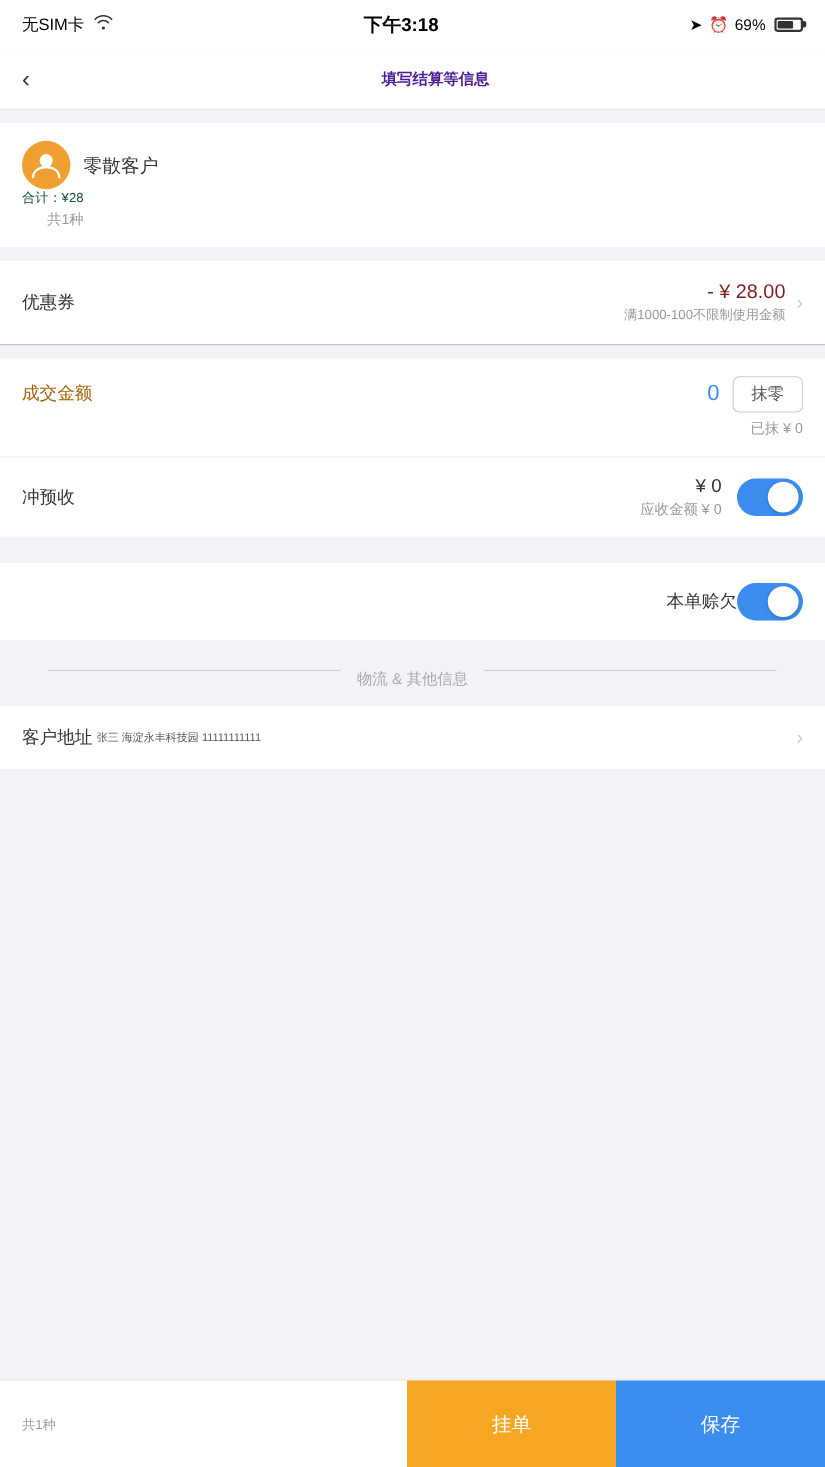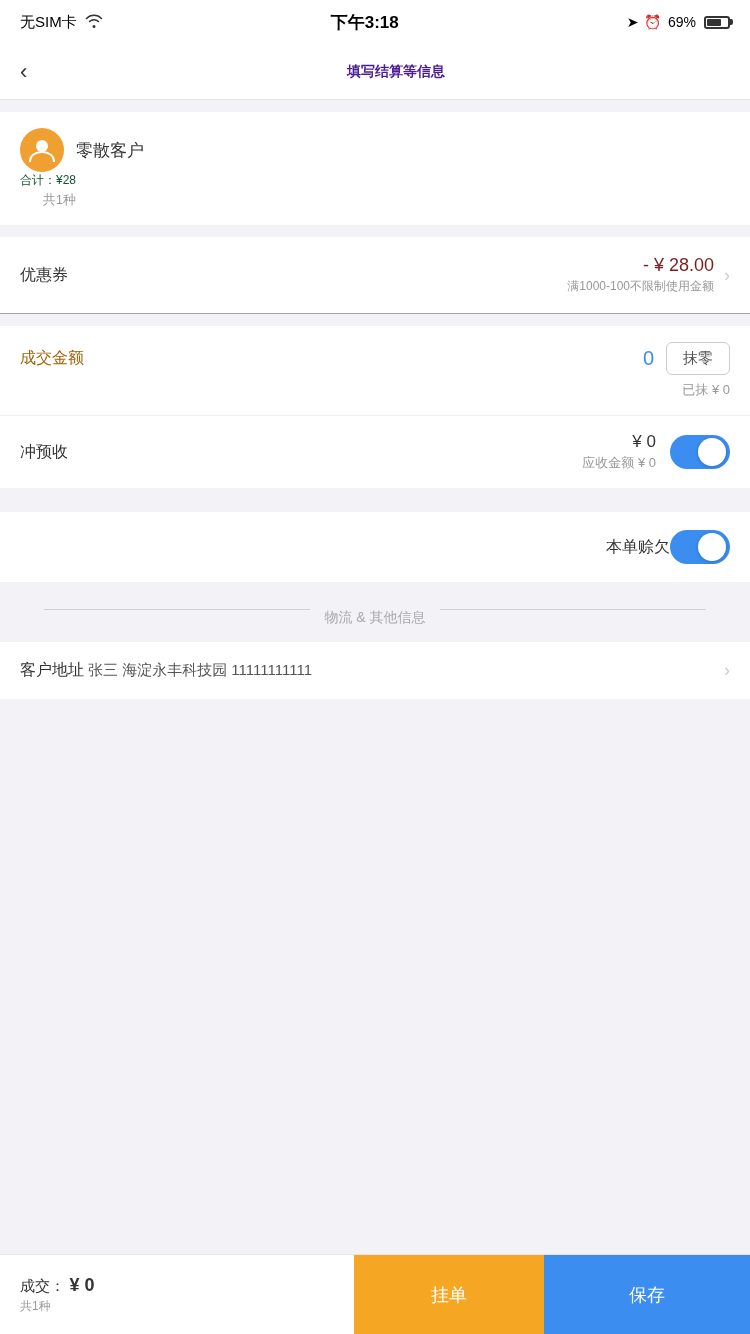--- a/index.html
+++ b/index.html
@@ -302,21 +302,21 @@
       align-items: center;
       padding: 18px 20px;
       gap: 4px;
     }
     .address-label {
       font-size: 16px;
       color: #333;
       flex-shrink: 0;
     }
     .address-value {
-      font-size: 15px;
+      font-size: 10px;
       color: #555;
       flex: 1;
     }
 
     
     .bottom-bar {
       position: fixed;
       bottom: 0;
       left: 0;
       width: 750px;
@@ -350,21 +350,21 @@
       background: #f5a623;
       display: flex;
       align-items: center;
       justify-content: center;
       font-size: 18px;
       color: #fff;
       font-weight: 500;
       cursor: pointer;
     }
     .bottom-btn-save {
-      width: 206px;
+      width: 190px;
       height: 80px;
       background: #3b8df0;
       display: flex;
       align-items: center;
       justify-content: center;
       font-size: 18px;
       color: #fff;
       font-weight: 500;
       cursor: pointer;
     }
@@ -513,21 +513,17 @@
       <span class="address-label">客户地址</span>
       <span class="address-value">张三 海淀永丰科技园 11111111111</span>
       <span class="chevron-icon">›</span>
     </div>
   </div>
 
 </div>
 
 <div class="bottom-bar">
   <div class="bottom-summary">
-    <div>
-      <span class="bottom-deal-label">成交：</span>
-      <span class="bottom-deal-amount">¥ 0</span>
-    </div>
     <div class="bottom-deal-count">共1种</div>
   </div>
   <div class="bottom-btn-hold">挂单</div>
   <div class="bottom-btn-save">保存</div>
 </div>
 
 </body></html>

